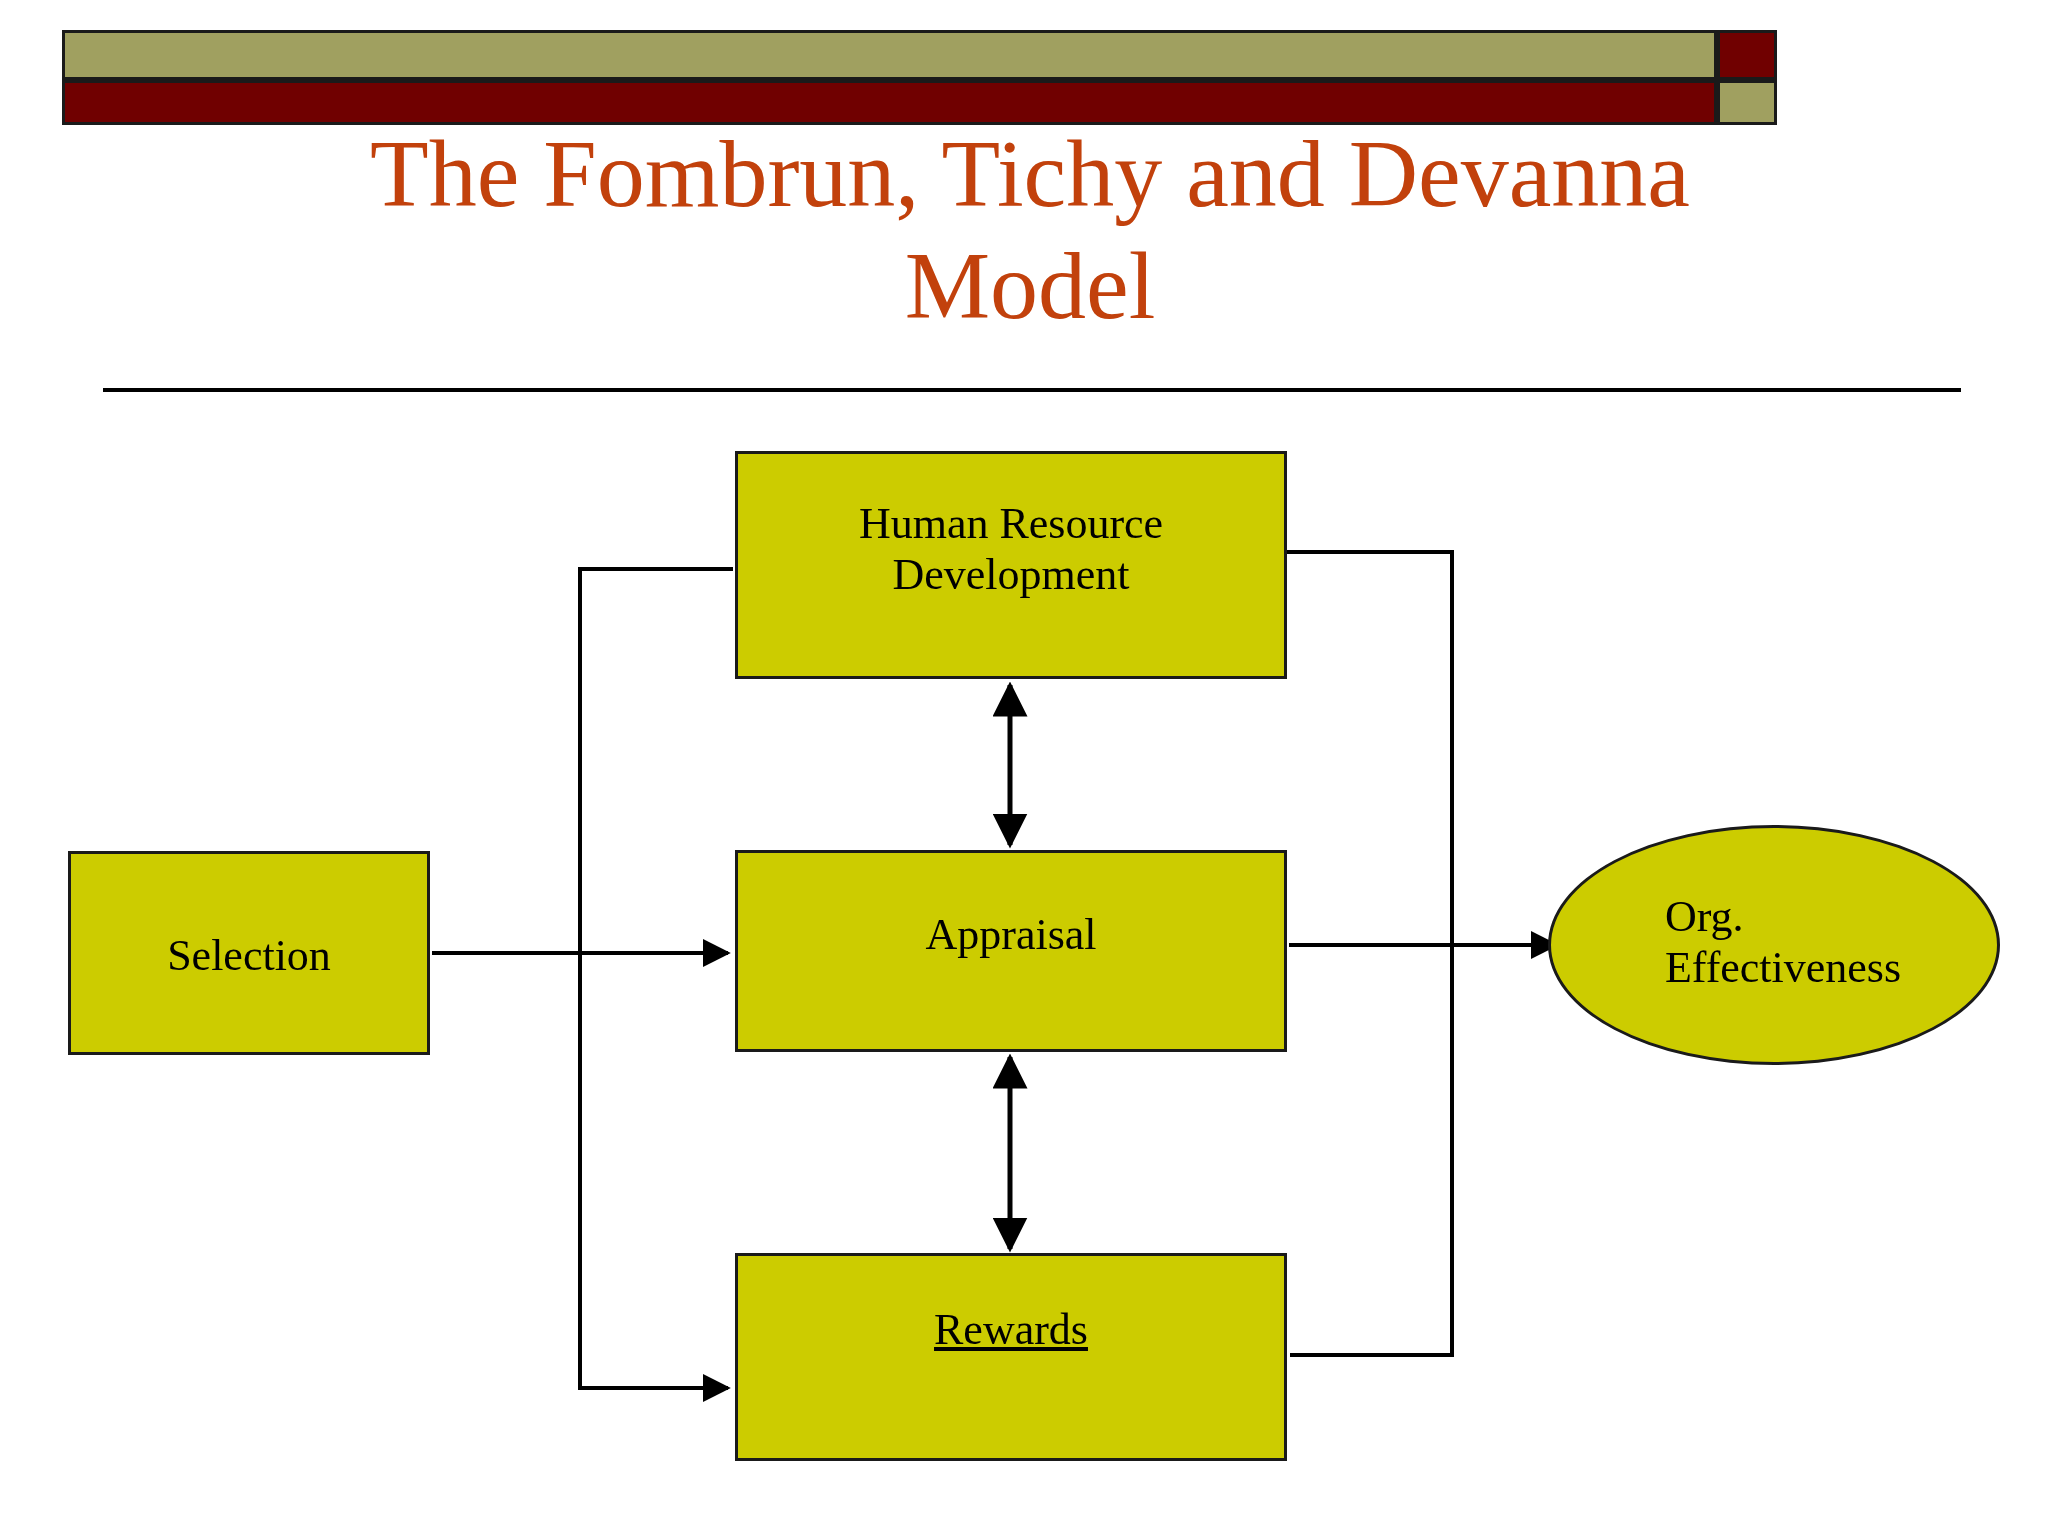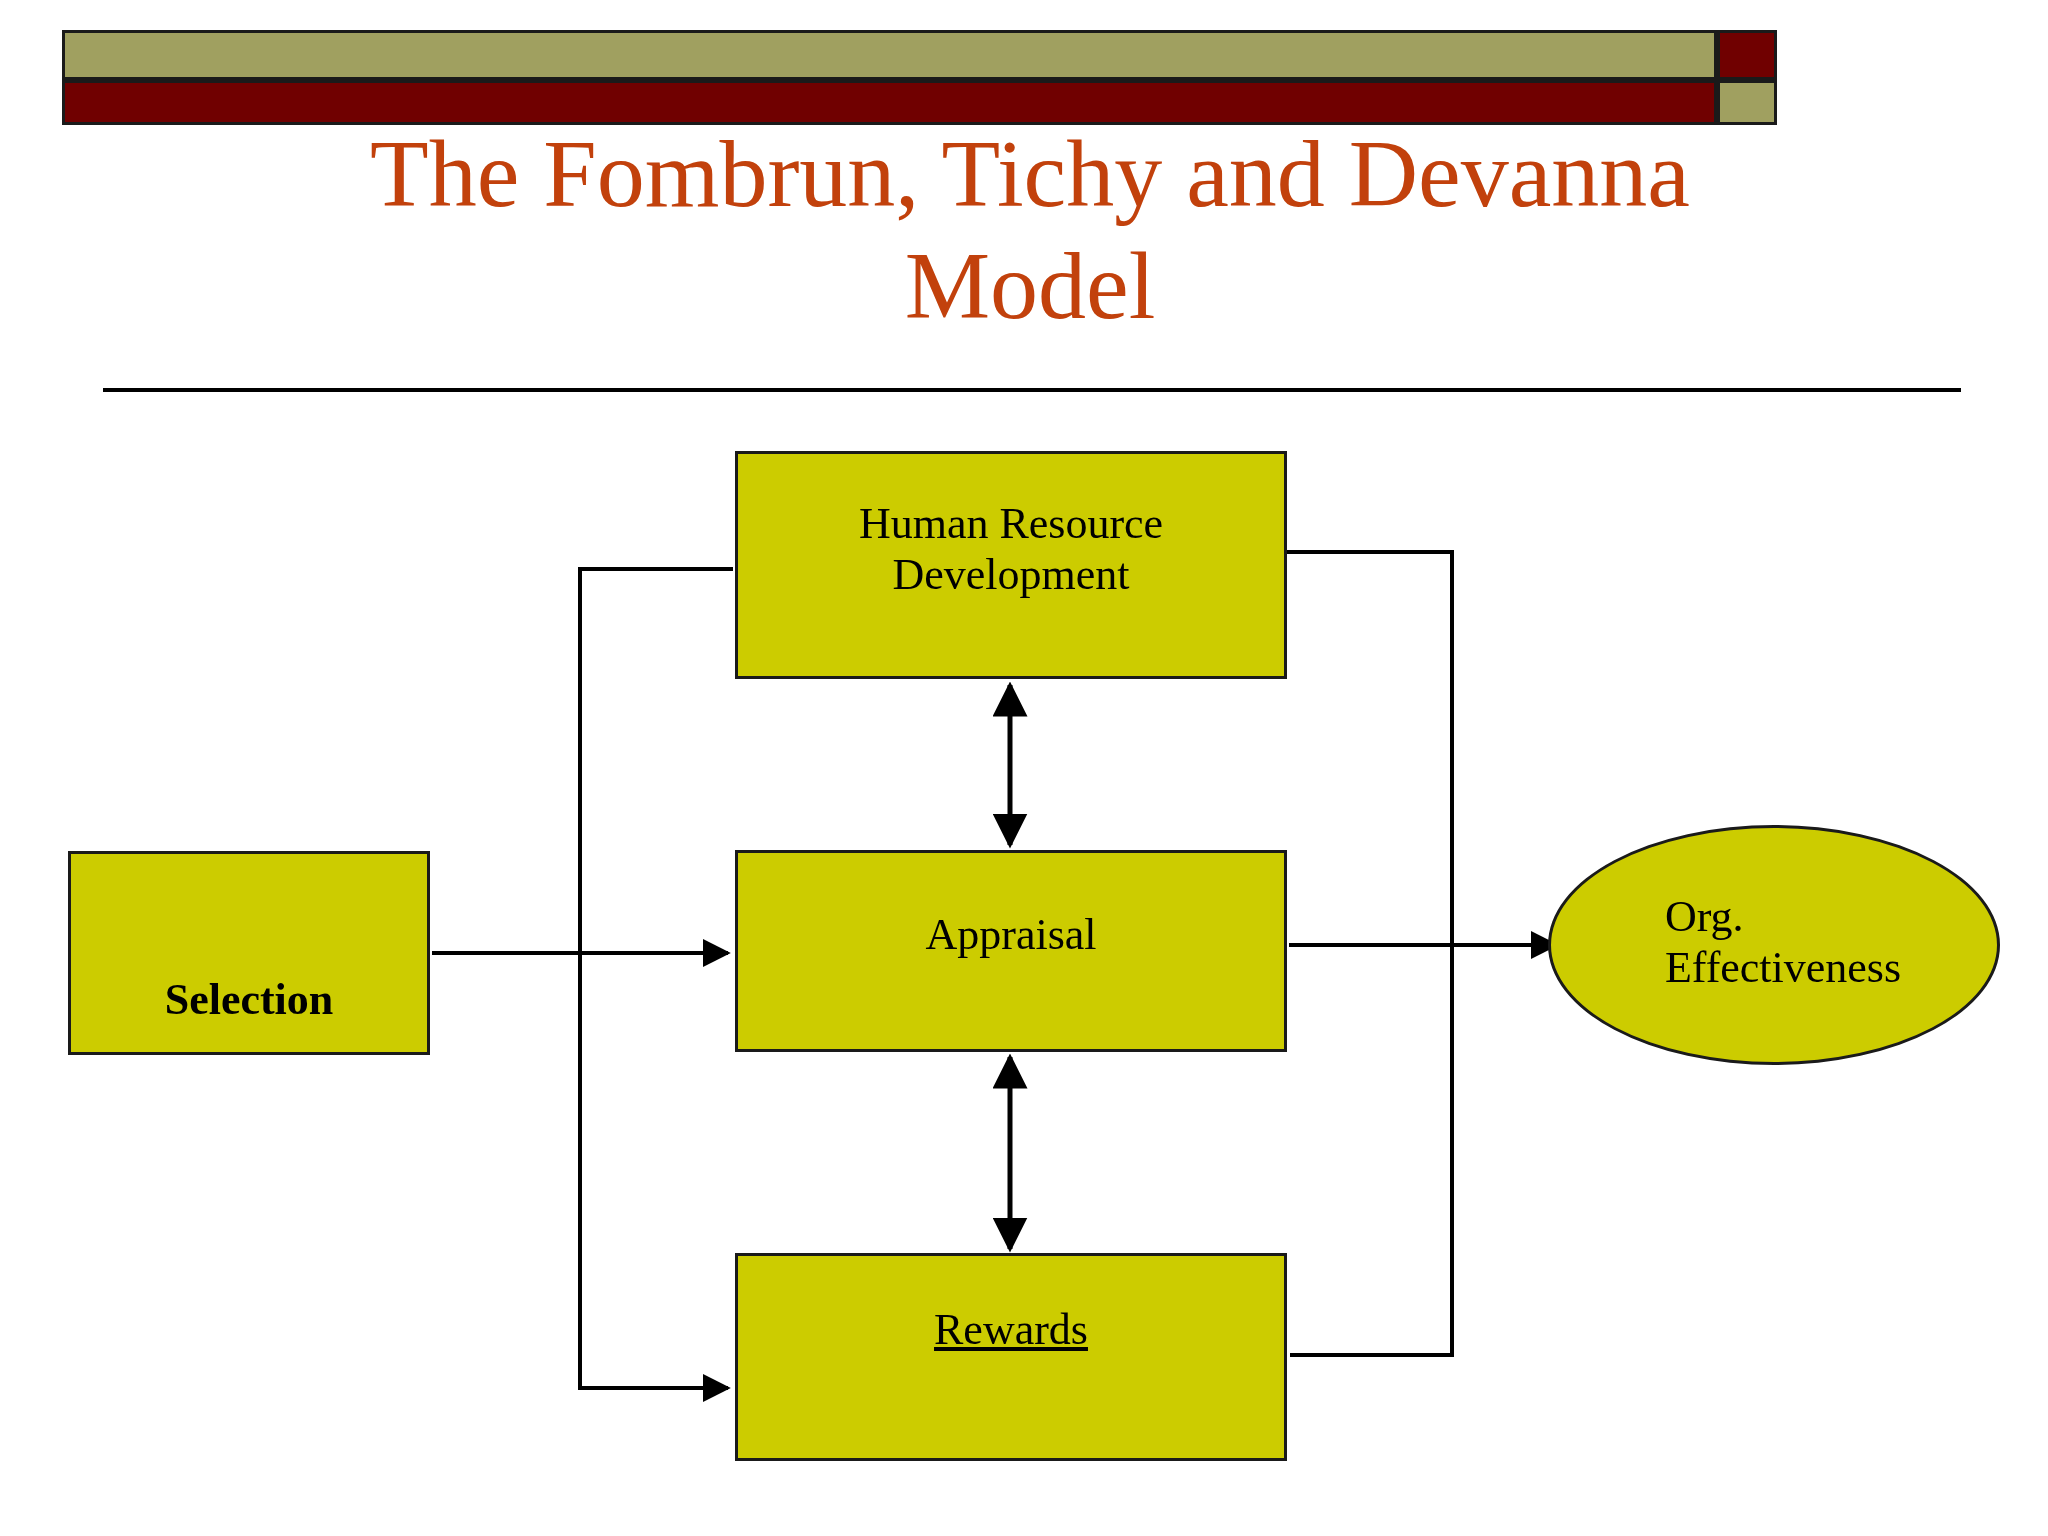--- a/index.html
+++ b/index.html
@@ -115,21 +115,21 @@
   #node-hrd {
     left: 735px;  top: 444px;  width: 552px; height: 228px;
     align-items: flex-start;
   }
   #node-hrd .node-label { padding-top: 44px; }
 
   #node-selection {
     left: 68px;  top: 844px;  width: 362px; height: 204px;
     align-items: flex-start;
   }
-  #node-selection .node-label { padding-top: 120px; font-weight: bold; }
+  #node-selection .node-label { padding-top: 76px; }
 
   #node-appraisal {
     left: 735px;  top: 843px;  width: 552px; height: 202px;
     align-items: flex-start;
   }
   #node-appraisal .node-label { padding-top: 56px; }
 
   #node-rewards {
     left: 735px;  top: 1246px;  width: 552px; height: 208px;
     align-items: flex-start;

